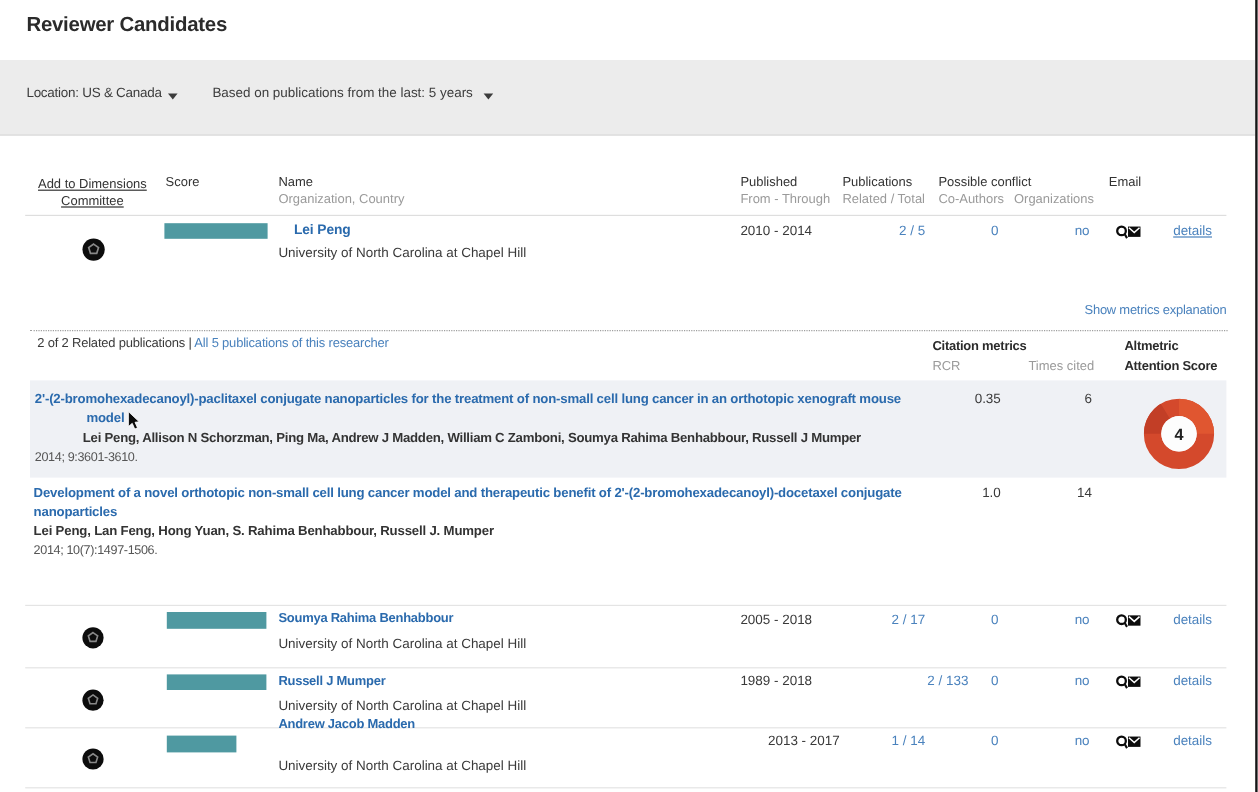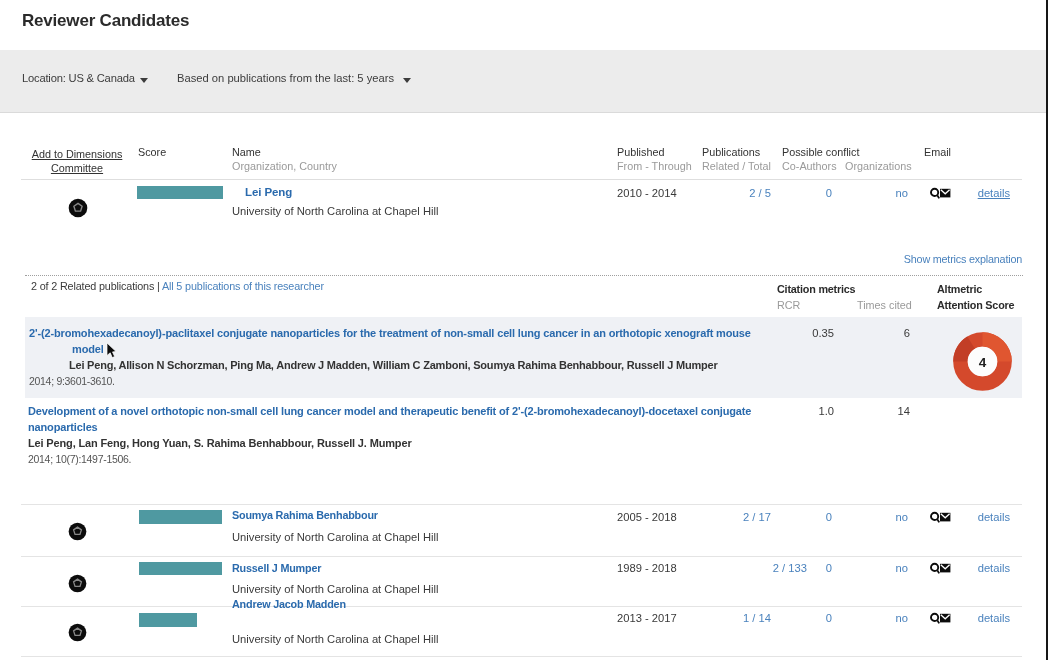--- a/index.html
+++ b/index.html
@@ -144,21 +144,21 @@
 </svg>
 <div class="t body lblue ra" style="left:910px;top:562.5px;width:100px;">details</div>
 
 <svg style="position:absolute;left:68px;top:623px;" width="19" height="19" viewBox="0 0 20 20">
   <circle cx="10" cy="10" r="9.3" fill="#0c0c0c"></circle>
   <polygon points="10,5.4 14.1,8.3 12.6,13.1 7.4,13.1 5.9,8.3" fill="none" stroke="#888" stroke-width="1.4"></polygon>
 </svg>
 <div class="bar" style="left:139px;top:613px;width:58px;height:13.5px;"></div>
 <div class="t nm blue" style="left:232px;top:599px;">Andrew Jacob Madden</div>
 <div class="t body" style="left:232px;top:634.3px;color:#3a3a3a;">University of North Carolina at Chapel Hill</div>
-<div class="t body dark" style="left:617px;top:612.5px;">2013 - 2017</div>
+<div class="t body dark" style="left:640px;top:612.5px;">2013 - 2017</div>
 <div class="t body lblue ra" style="left:671px;top:612.5px;width:100px;">1 / 14</div>
 <div class="t body lblue ra" style="left:732px;top:612.5px;width:100px;">0</div>
 <div class="t body lblue ra" style="left:808px;top:612.5px;width:100px;">no</div>
 <svg style="position:absolute;left:929.5px;top:611.5px;" width="21" height="13" viewBox="0 0 21 13">
   <circle cx="4.6" cy="5.4" r="3.6" fill="none" stroke="#0c0c0c" stroke-width="1.9"></circle>
   <line x1="7.3" y1="8.2" x2="9.2" y2="11.4" stroke="#0c0c0c" stroke-width="1.8"></line>
   <rect x="10" y="1.8" width="10.4" height="8.6" fill="#0c0c0c"></rect>
   <polyline points="10.8,2.8 15.2,6.8 19.6,2.8" fill="none" stroke="#fff" stroke-width="1.3"></polyline>
 </svg>
 <div class="t body lblue ra" style="left:910px;top:612.5px;width:100px;">details</div>

